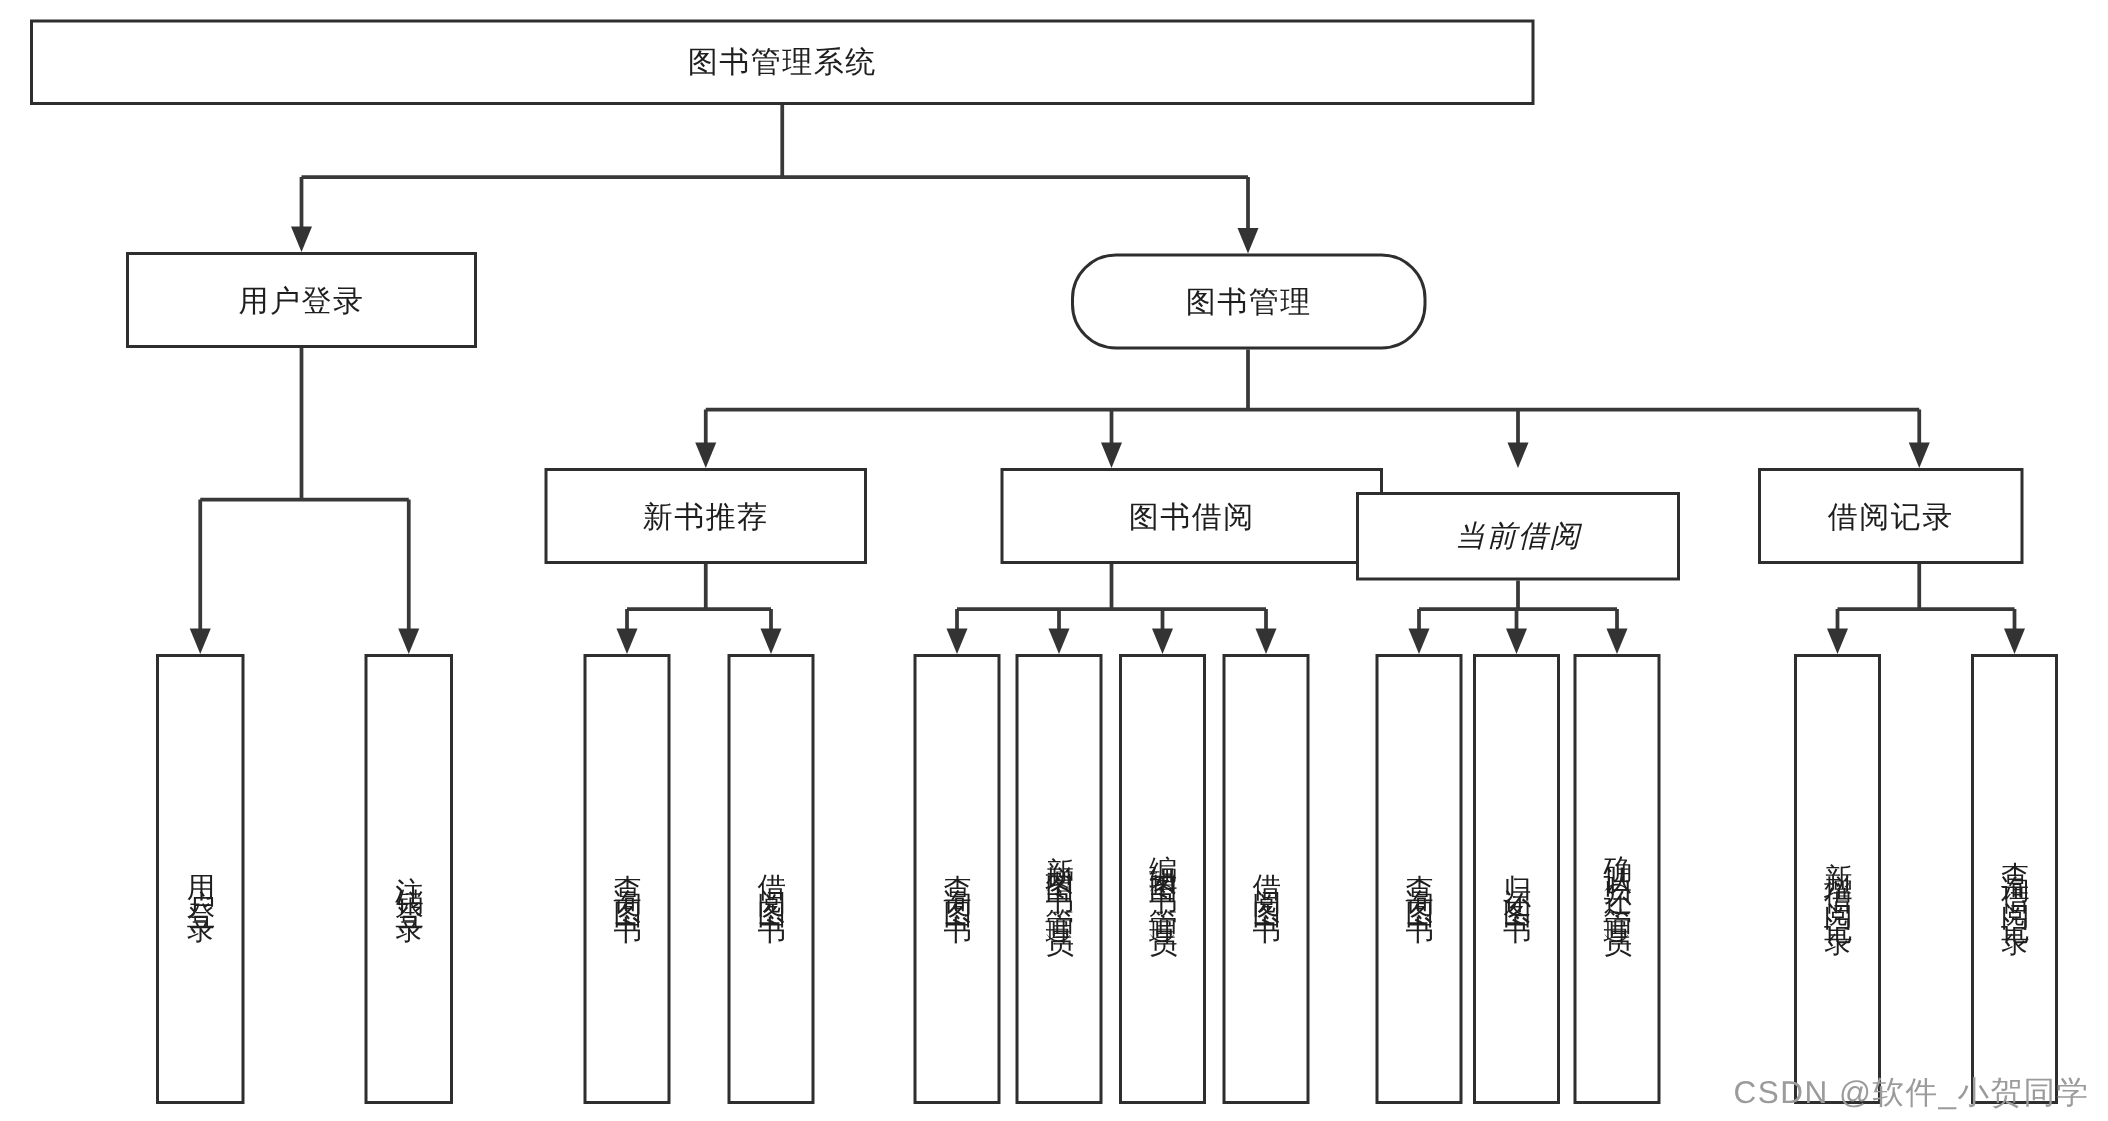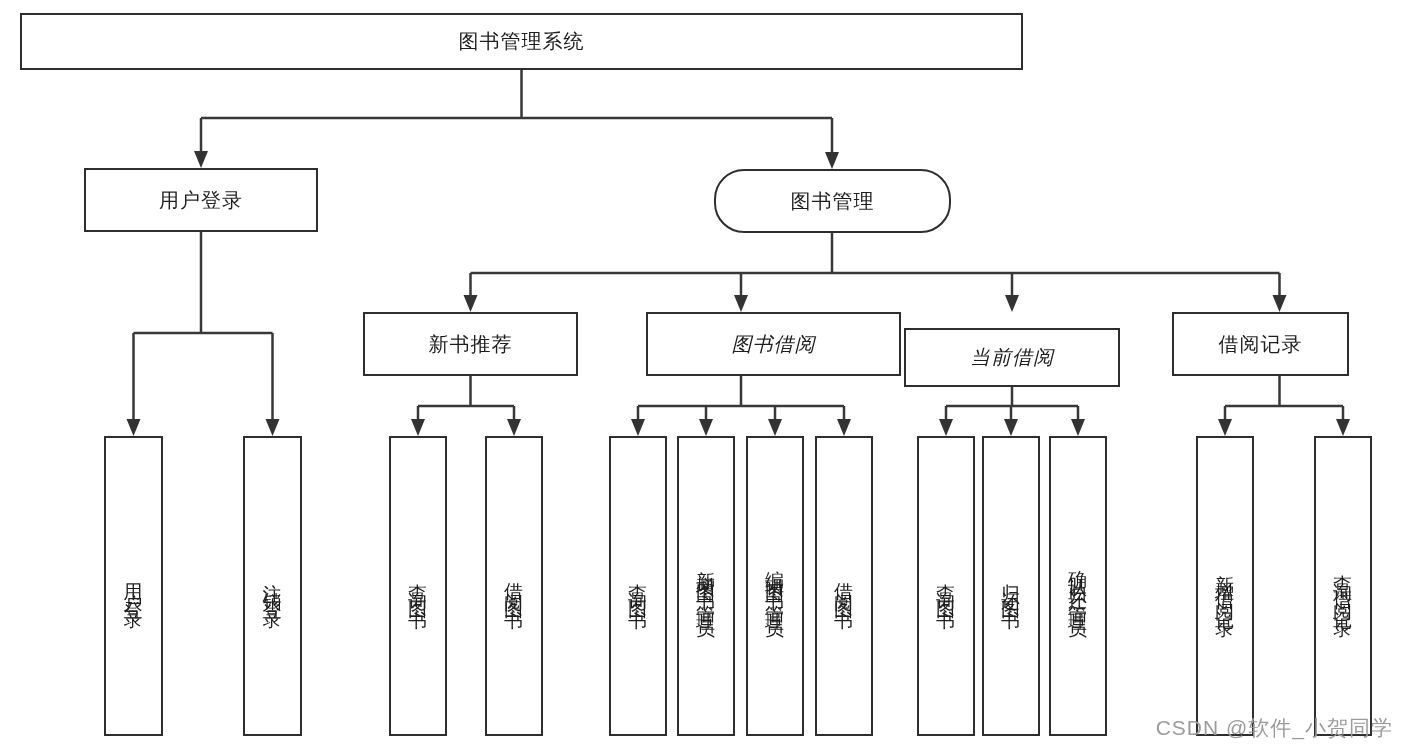--- a/index.html
+++ b/index.html
@@ -116,21 +116,21 @@
   <div class="node lvl-h" style="left:84px; top:168px; width:234px; height:64px;">
     <span>用户登录</span>
   </div>
   <div class="node lvl-h" style="left:714px; top:169px; width:237px; height:64px;border-radius:30px;">
     <span>图书管理</span>
   </div>
 
   <div class="node lvl-h" style="left:363px; top:312px; width:215px; height:64px;">
     <span>新书推荐</span>
   </div>
-  <div class="node lvl-h" style="left:646px; top:312px; width:255px; height:64px;font-style:italic;">
+  <div class="node lvl-h" style="left:667px; top:312px; width:255px; height:64px;">
     <span>图书借阅</span>
   </div>
   <div class="node lvl-h" style="left:904px; top:328px; width:216px; height:59px;font-style:italic;">
     <span>当前借阅</span>
   </div>
   <div class="node lvl-h" style="left:1172px; top:312px; width:177px; height:64px;font-family:Liberation Mono, monospace;">
     <span>借阅记录</span>
   </div>
 
   <div class="node lvl-v" style="left:104px; top:436px; width:59px; height:300px;">

